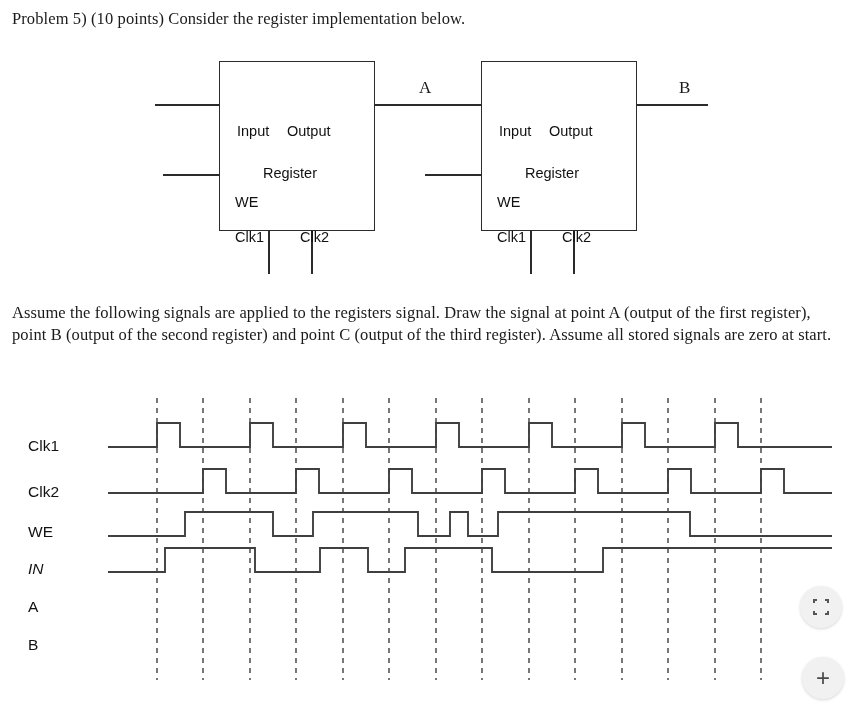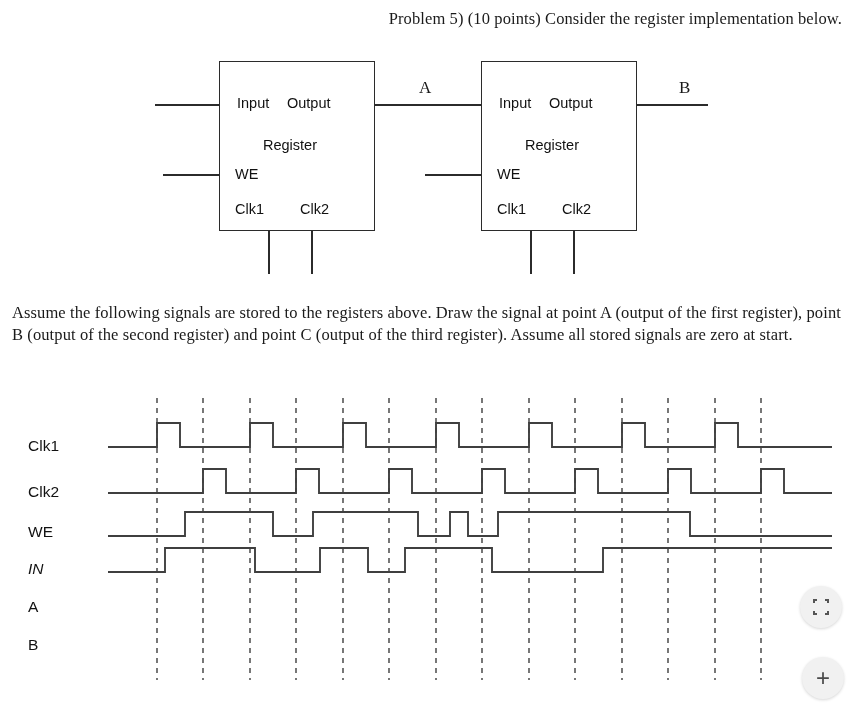--- a/index.html
+++ b/index.html
@@ -23,21 +23,20 @@
     font-size: 16.5px;
     line-height: 1.33;
     color: #1a1a1a;
     letter-spacing: 0.1px;
   }
   #problem-title {
     left: 12px;
     top: 8px;
     width: 830px;
     white-space: nowrap;
-    text-align: right;
   }
   #assume-paragraph {
     left: 12px;
     top: 302px;
     width: 834px;
   }
 
   
   #schematic {
     position: absolute;
@@ -51,20 +50,21 @@
     border: 1.6px solid #2b2b2b;
     background: #ffffff;
     box-sizing: border-box;
   }
   .reg-label {
     position: absolute;
     font-family: "Liberation Sans", sans-serif;
     font-size: 14.5px;
     color: #111111;
     white-space: nowrap;
+    margin-top: 28px;
   }
   .wire {
     position: absolute;
     background: #2b2b2b;
   }
   .wire.h { height: 1.6px; }
   .wire.v { width: 1.6px; }
   .node-label {
     position: absolute;
     font-family: "Liberation Serif", serif;
@@ -146,21 +146,21 @@
   <span class="reg-label" style="left:549px; top:45px;">Output</span>
   <span class="reg-label" style="left:525px; top:87px;">Register</span>
   <span class="reg-label" style="left:497px; top:116px;">WE</span>
   <span class="reg-label" style="left:497px; top:151px;">Clk1</span>
   <span class="reg-label" style="left:562px; top:151px;">Clk2</span>
 
   <div class="wire h" style="left:636px; top:54px; width:72px;"></div>
   <span class="node-label" style="left:679px; top:28px;">B</span>
 </div>
 
-<div class="prose" id="assume-paragraph">Assume the following signals are stored to the registers above. Draw the signal at point A (output of the first register), point B (output of the second register) and point C (output of the third register). Assume all stored signals are zero at start.</div>
+<div class="prose" id="assume-paragraph">Assume the following signals are applied to the registers signal. Draw the signal at point A (output of the first register), point B (output of the second register) and point C (output of the third register). Assume all stored signals are zero at start.</div>
 
 <div id="timing">
   <span class="sig-name" style="left:28px; top:47px;">Clk1</span>
   <span class="sig-name" style="left:28px; top:93px;">Clk2</span>
   <span class="sig-name" style="left:28px; top:133px;">WE</span>
   <span class="sig-name" style="left:28px; top:170px;font-style:italic;">IN</span>
   <span class="sig-name" style="left:28px; top:208px;">A</span>
   <span class="sig-name" style="left:28px; top:246px;">B</span>
 
   <svg id="timing-svg" width="859" height="326">

